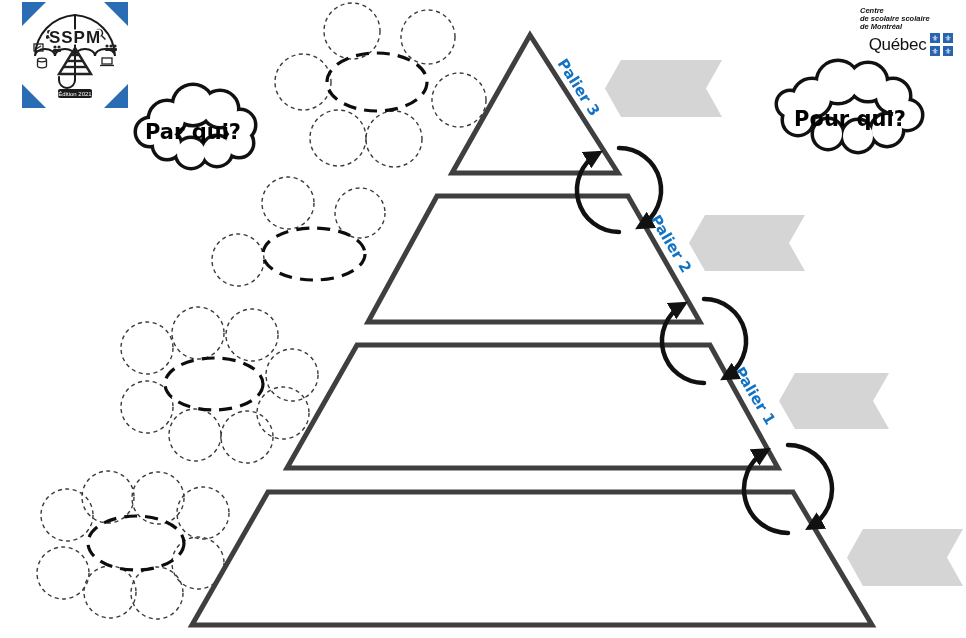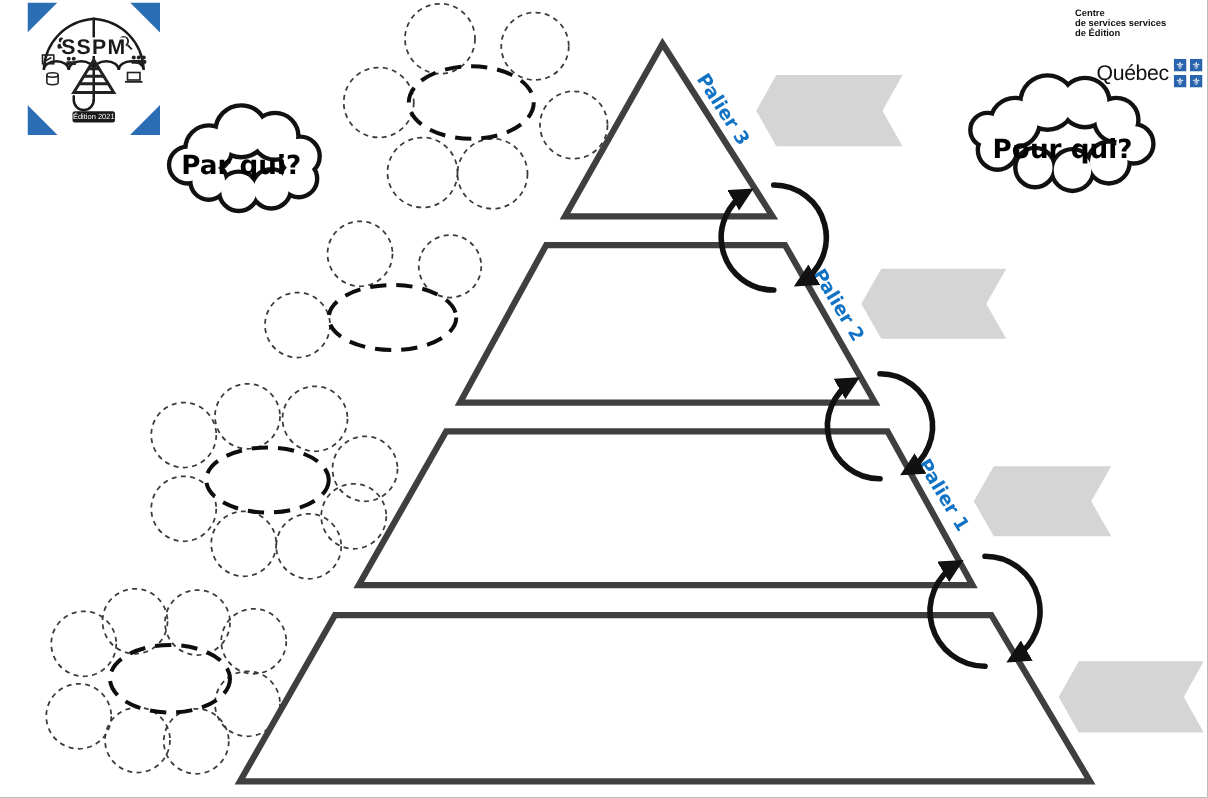--- a/index.html
+++ b/index.html
@@ -31,22 +31,22 @@
   
   #sspm-logo{position:absolute;left:22px;top:2px;width:106px;height:106px;}
   .umb{fill:none;stroke:#1a1a1a;stroke-width:2;stroke-linecap:round;}
   .sspm-word{font-family:"Liberation Sans",sans-serif;font-weight:bold;font-size:17px;
              fill:#1a1a1a;stroke:#fff;stroke-width:3;paint-order:stroke;letter-spacing:1px;}
   .edition-text{font-family:"Liberation Sans",sans-serif;font-size:6px;fill:#fff;}
   .micro{fill:#222;stroke:#222;}
 
   
   #org-logo{position:absolute;left:860px;top:7px;width:102px;}
-  #org-logo .org-line{display:block;font-size:7.5px;line-height:8px;font-weight:bold;color:#111;}
-  #org-logo .wordmark-row{display:flex;align-items:center;justify-content:flex-end;gap:4px;margin-top:16px;}
+  #org-logo .org-line{display:block;font-size:7.5px;line-height:8px;font-weight:bold;color:#111;font-style:italic;}
+  #org-logo .wordmark-row{display:flex;align-items:center;justify-content:center;gap:4px;margin-top:2px;}
   #org-logo .wordmark{font-size:17px;color:#111;letter-spacing:-0.3px;}
   .fleur{font-size:8px;fill:#fff;font-family:"DejaVu Sans",sans-serif;}
 </style>
 </head>
 <body>
 
 <div id="stage">
 
 <svg id="scene" width="966" height="638" viewBox="0 0 966 638">
   <defs>
@@ -222,22 +222,22 @@
     <text class="sspm-word" x="53" y="41" text-anchor="middle">SSPM</text>
     <g>
       <rect x="36" y="87" width="34" height="9" rx="2" fill="#1a1a1a"></rect>
       <text class="edition-text" x="53" y="93.5" text-anchor="middle">Édition 2021</text>
     </g>
   </svg>
 </div>
 
 <div id="org-logo">
   <span class="org-line">Centre</span>
-  <span class="org-line">de services services</span>
-  <span class="org-line">de Édition</span>
+  <span class="org-line">de scolaire scolaire</span>
+  <span class="org-line">de Montréal</span>
   <div class="wordmark-row">
     <span class="wordmark">Québec</span>
     <svg width="23" height="23" viewBox="0 0 23 23">
       <g fill="#2a64ae">
         <rect x="0" y="0" width="10" height="10" fill="#2a64ae"></rect>
         <rect x="13" y="0" width="10" height="10" fill="#2a64ae"></rect>
         <rect x="0" y="13" width="10" height="10" fill="#2a64ae"></rect>
         <rect x="13" y="13" width="10" height="10" fill="#2a64ae"></rect>
       </g>
       <g text-anchor="middle">

